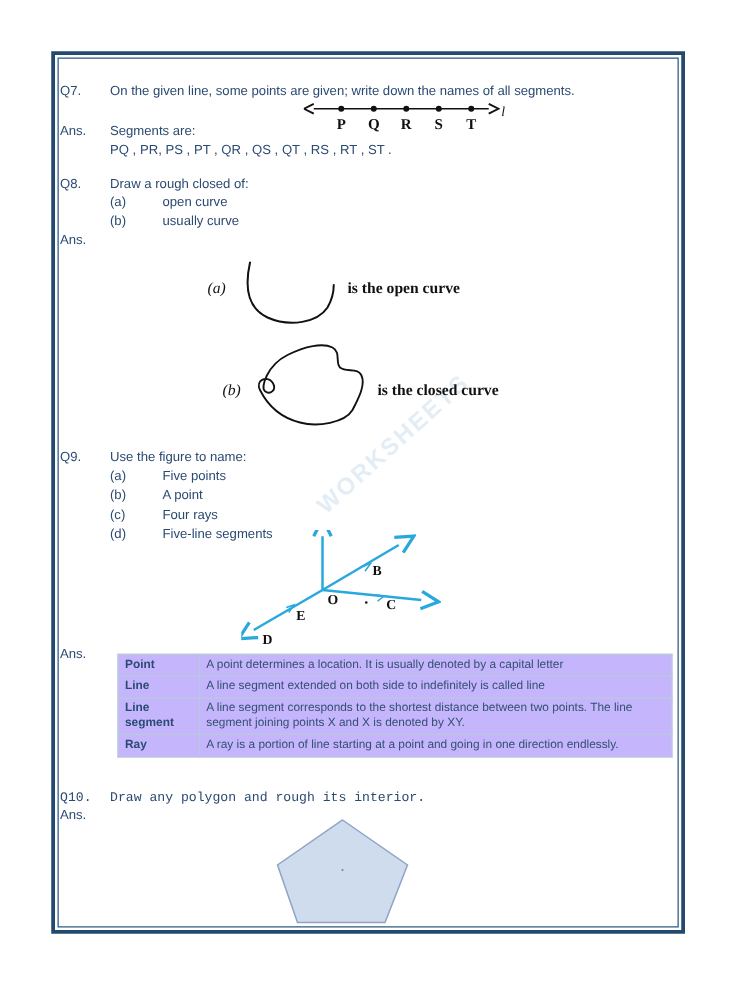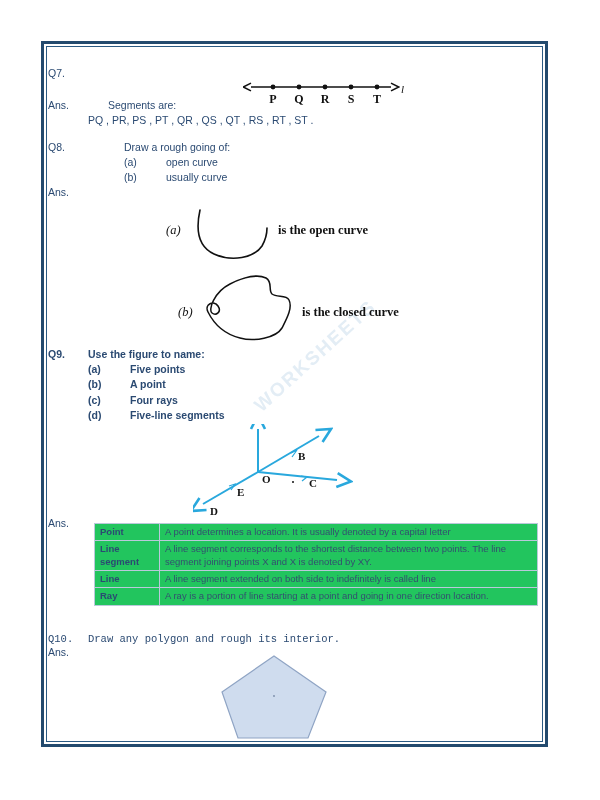--- a/index.html
+++ b/index.html
@@ -116,21 +116,21 @@
 
   
   #definitions-table {
     position: absolute;
     left: 46px;
     top: 477px;
     width: 444px;
     border-collapse: collapse;
     font-size: 9.5px;
     color: #33506f;
-    background: #22c55e;
+    background: #c4b5fd;
   }
   #definitions-table td {
     border: 1px solid #b9c9da;
     padding: 2px 5px;
     vertical-align: top;
     line-height: 1.3;
   }
   #definitions-table td.term {
     width: 54px;
     font-weight: bold;
@@ -152,20 +152,21 @@
 <div id="page-frame">
   <div id="page-frame-inner"></div>
 </div>
 
 <div id="watermark">WORKSHEETS</div>
 
 <div id="content">
 
   <div class="qrow" style="left:0px; top:0px; width:470px;margin-top:20px;">
     <span class="qlabel">Q7.</span>
+    <span class="qtext">On the given line, some points are given; write down the names of all segments.</span>
   </div>
 
   <div id="numberline-figure">
     <svg width="190" height="42" viewBox="0 0 190 42">
       <defs>
         <marker id="arrL" markerWidth="8" markerHeight="8" refX="7" refY="4" orient="auto">
           <path d="M7,1 L1,4 L7,7" fill="none" stroke="#111111" stroke-width="1.2"></path>
         </marker>
         <marker id="arrR" markerWidth="8" markerHeight="8" refX="1" refY="4" orient="auto">
           <path d="M1,1 L7,4 L1,7" fill="none" stroke="#111111" stroke-width="1.2"></path>
@@ -182,29 +183,29 @@
       <text x="82" y="27" text-anchor="middle" font-family="Liberation Serif, serif" font-size="12" font-weight="bold" fill="#111111">R</text>
       <text x="108" y="27" text-anchor="middle" font-family="Liberation Serif, serif" font-size="12" font-weight="bold" fill="#111111">S</text>
       <text x="134" y="27" text-anchor="middle" font-family="Liberation Serif, serif" font-size="12" font-weight="bold" fill="#111111">T</text>
       <text x="158" y="17" font-family="Liberation Serif, serif" font-size="11" font-style="italic" fill="#111111">l</text>
     </svg>
   </div>
 
   <div class="qrow" style="left:0px; top:52px; width:470px;">
     <span class="qlabel">Ans.</span>
     <span>
-      <span style="display:block;margin-left:20px;">Segments are:</span>
+      <span style="display:block;">Segments are:</span>
       <span style="display:block;text-align:right;">PQ , PR, PS , PT , QR , QS , QT , RS , RT , ST .</span>
     </span>
   </div>
 
-  <div class="qrow" style="left:0px; top:94px; width:470px;gap:36px;">
+  <div class="qrow" style="left:0px; top:94px; width:470px;">
     <span class="qlabel">Q8.</span>
     <span>
-      <span style="display:block;">Draw a rough going of:</span>
+      <span style="display:block;">Draw a rough closed of:</span>
       <span class="subrow">
         <span class="subkey">(a)</span>
         <span>open curve</span>
       </span>
       <span class="subrow">
         <span class="subkey">(b)</span>
         <span>usually curve</span>
       </span>
     </span>
   </div>
@@ -226,21 +227,21 @@
       <text x="0" y="48" font-family="Liberation Serif, serif" font-size="12.5" font-style="italic" fill="#111111">(b)</text>
       <path d="M30,44 C26,36 36,32 40,38 C44,44 38,48 34,45
                C30,42 36,24 52,16 C66,9 80,6 88,10
                C95,14 90,22 94,26 C99,30 108,26 111,32
                C115,40 108,52 104,60 C98,70 76,74 62,70
                C46,66 36,56 30,44 Z" fill="none" stroke="#111111" stroke-width="1.5" stroke-linejoin="round"></path>
       <text x="124" y="48" font-family="Liberation Serif, serif" font-size="12.5" font-weight="bold" fill="#111111">is the closed curve</text>
     </svg>
   </div>
 
-  <div class="qrow" style="left:0px; top:301px; width:470px;font-weight:bold;">
+  <div class="qrow" style="left:0px; top:313px; width:470px;">
     <span class="qlabel">Q9.</span>
     <span>
       <span style="display:block;">Use the figure to name:</span>
       <span class="subrow">
         <span class="subkey">(a)</span>
         <span>Five points</span>
       </span>
       <span class="subrow">
         <span class="subkey">(b)</span>
         <span>A point</span>
@@ -288,30 +289,30 @@
     <span class="qlabel">Ans.</span>
   </div>
 
   <table id="definitions-table">
     <tbody>
       <tr>
         <td class="term">Point</td>
         <td>A point determines a location. It is usually denoted by a capital letter</td>
       </tr>
       <tr>
+        <td class="term">Line</td>
+        <td>A line segment extended on both side to indefinitely is called line</td>
+      </tr>
+      <tr>
         <td class="term">Line segment</td>
         <td>A line segment corresponds to the shortest distance between two points. The line segment joining points X and X is denoted by XY.</td>
       </tr>
       <tr>
-        <td class="term">Line</td>
-        <td>A line segment extended on both side to indefinitely is called line</td>
-      </tr>
-      <tr>
         <td class="term">Ray</td>
-        <td>A ray is a portion of line starting at a point and going in one direction location.</td>
+        <td>A ray is a portion of line starting at a point and going in one direction endlessly.</td>
       </tr>
     </tbody>
   </table>
 
   <div class="qrow" style="left:0px; top:586px; width:470px;font-family:Liberation Mono, monospace;">
     <span class="qlabel">Q10.</span>
     <span class="qtext">Draw any polygon and rough its interior.</span>
   </div>
   <div class="qrow" style="left:0px; top:599px;">
     <span class="qlabel">Ans.</span>

